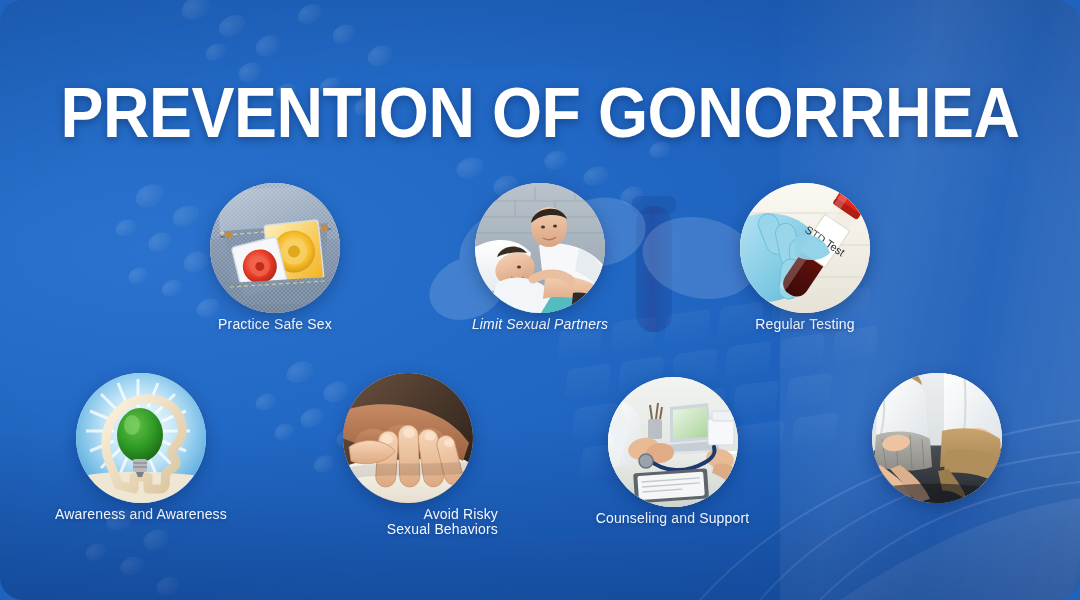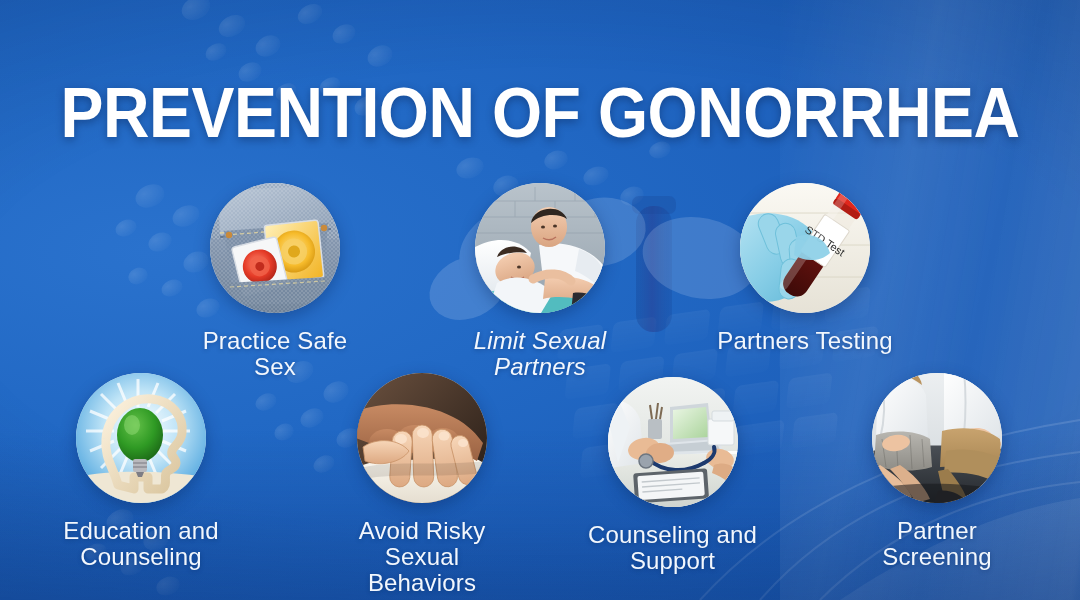--- a/index.html
+++ b/index.html
@@ -11,20 +11,21 @@
     position:relative;
   }
 
   
   #poster {
     position:absolute; inset:0;
     width:1080px; height:600px;
     overflow:hidden;
     background:
       radial-gradient(120% 95% at 14% 42%, #2a72cd 0%, #2168c4 34%, #1d5fba 62%, #1a57ae 100%);
+    border-radius: 23px;
   }
   .bg-sheen-right {
     position:absolute; top:0; right:0; width:300px; height:600px;
     background:linear-gradient(102deg, rgba(255,255,255,0) 0%, rgba(255,255,255,.10) 38%, rgba(255,255,255,.02) 62%, rgba(255,255,255,.09) 100%);
     mix-blend-mode:screen; pointer-events:none;
   }
   .bg-sheen-diag {
     position:absolute; top:-60px; right:-40px; width:260px; height:720px;
     background:linear-gradient(to right, rgba(255,255,255,0), rgba(255,255,255,.13));
     transform:rotate(9deg); filter:blur(3px); opacity:.55; pointer-events:none;
@@ -61,25 +62,25 @@
   .circle {
     border-radius:50%;
     overflow:hidden;
     position:relative;
     margin:0 auto;
     box-shadow:0 5px 16px rgba(6,30,78,.34);
     background:#dfe7ef;
   }
   .circle svg { display:block; width:100%; height:100%; }
   .caption {
-    margin-top:15px;
+    margin-top:4px;
     color:#f2f7fd;
     font-family:"Liberation Sans", sans-serif;
     font-weight:normal;
-    font-size:24px;
+    font-size:14px;
     line-height:1.08;
     letter-spacing:.15px;
     text-shadow:0 1px 4px rgba(8,35,85,.40);
     white-space:pre-line;
   }
 </style>
 </head>
 <body>
 
 <div id="poster">
@@ -371,21 +372,21 @@
           <rect x="62" y="14" width="30" height="7" rx="3" fill="#b21c13"></rect>
 
           <rect x="62" y="34" width="30" height="44" rx="2" fill="#ffffff" stroke="#ded8cd" stroke-width="1"></rect>
           <text x="77" y="60" font-family="Liberation Sans, sans-serif" font-size="11" fill="#2d2d2d" text-anchor="middle">STD Test</text>
           <rect x="64" y="4" width="8" height="116" rx="4" fill="#ffffff" opacity="0.22"></rect>
         </g>
 
         <path d="M56 54 C72 48 86 56 90 70 C82 78 66 80 54 72 Z" fill="#8fd1e8" opacity="0.95"></path>
       </svg>
     </div>
-    <div class="caption">Partners Testing</div>
+    <div class="caption">Regular Testing</div>
   </div>
 
   <div class="card" style="left:16px; top:373px; width:250px;">
     <div class="circle" style="width:130px;height:130px;">
       <svg viewBox="0 0 130 130" aria-hidden="true">
         <defs>
           <radialGradient id="skyG" cx="50%" cy="42%" r="62%">
             <stop offset="0%" stop-color="#ffffff"></stop>
             <stop offset="46%" stop-color="#bfe4f7"></stop>
             <stop offset="100%" stop-color="#4aa3dd"></stop>
@@ -431,24 +432,24 @@
 
         <ellipse cx="64" cy="62" rx="23" ry="27" fill="url(#bulbGreen)"></ellipse>
         <ellipse cx="56" cy="52" rx="8" ry="10" fill="#8ed872" opacity="0.55"></ellipse>
         <rect x="57" y="86" width="14" height="13" rx="2" fill="#b9b9bd"></rect>
         <g stroke="#8f8f95" stroke-width="1.4">
           <path d="M57 90 H71 M57 94 H71"></path>
         </g>
         <path d="M60 99 h8 l-2 5 h-4 z" fill="#7d7d84"></path>
       </svg>
     </div>
-    <div class="caption">Education and Counseling</div>
+    <div class="caption">Awareness and Awareness</div>
   </div>
 
-  <div class="card" style="left:332px; top:373px; width:180px;">
+  <div class="card" style="left:318px; top:373px; width:180px;text-align:right;">
     <div class="circle" style="width:130px;height:130px;">
       <svg viewBox="0 0 130 130" aria-hidden="true">
         <defs>
           <linearGradient id="darkBg" x1="0" y1="0" x2="1" y2="1">
             <stop offset="0%" stop-color="#6b513f"></stop>
             <stop offset="100%" stop-color="#241a14"></stop>
           </linearGradient>
           <linearGradient id="skinDark" x1="0" y1="0" x2="0" y2="1">
             <stop offset="0%" stop-color="#c78a63"></stop>
             <stop offset="100%" stop-color="#9a6242"></stop>
@@ -620,16 +621,15 @@
         <path d="M70 58 C92 52 116 56 128 66 L130 104 C112 96 90 92 68 94 Z" fill="url(#khakiG)"></path>
         <path d="M74 78 C94 74 114 78 130 86 L130 112 C112 102 92 98 72 100 Z" fill="#b08f5c"></path>
 
         <path d="M76 96 C86 108 94 120 96 130 L74 130 C70 118 68 106 66 98 Z" fill="#9b7c4c"></path>
 
         <path d="M66 118 C78 116 90 122 96 130 L62 130 Z" fill="#2c2c30"></path>
 
         <path d="M0 116 C40 108 90 110 130 116 L130 130 L0 130 Z" fill="#15181c" opacity="0.55"></path>
       </svg>
     </div>
-    <div class="caption">Partner Screening</div>
   </div>
 
 </div>
 
 </body></html>

